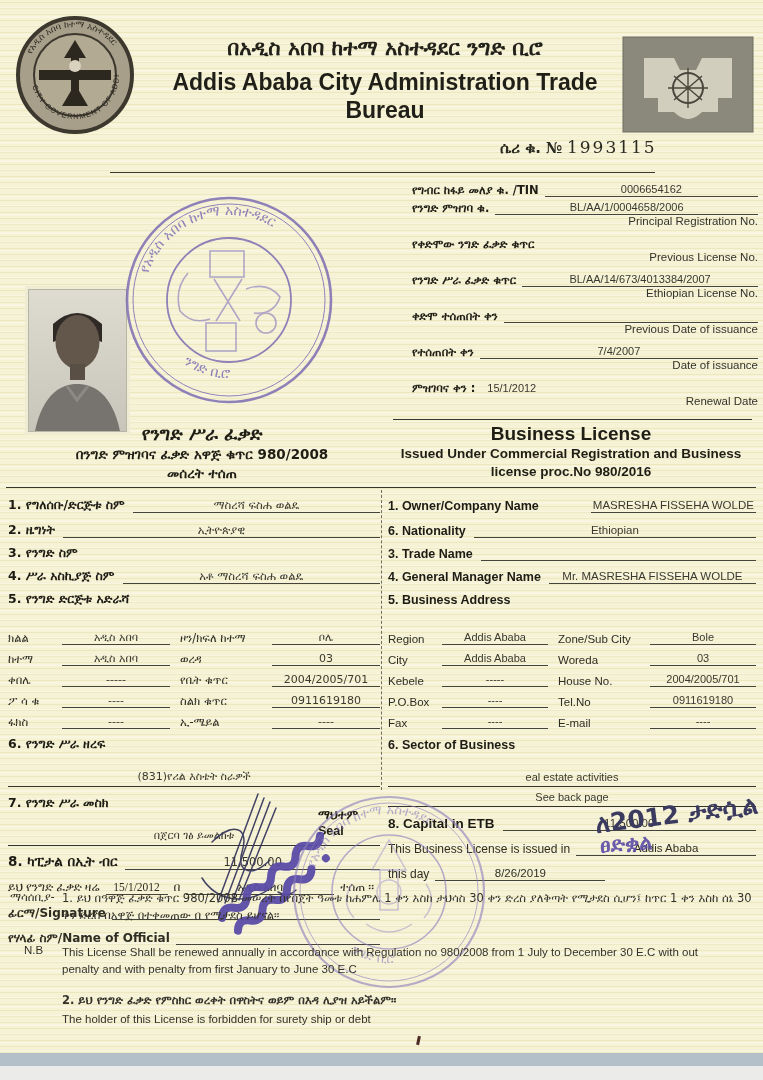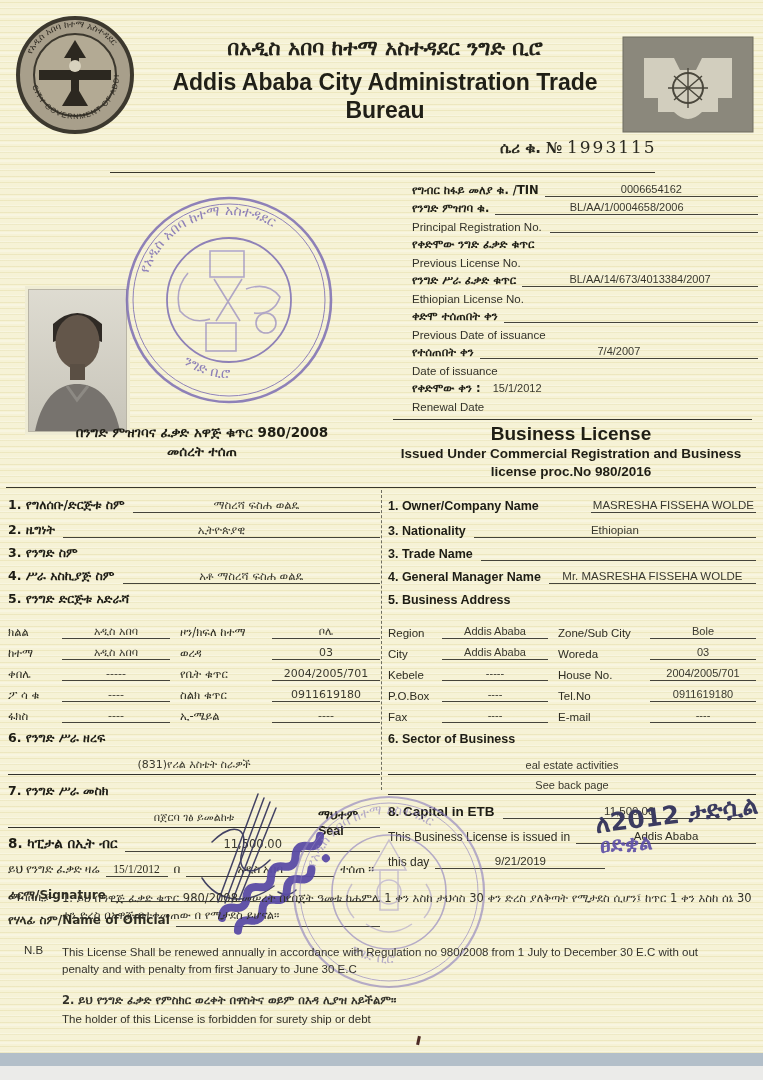--- a/index.html
+++ b/index.html
@@ -19,39 +19,39 @@
   
   #hdr-am{left:150;top:36px;width:470px;left:150px;font-size:21px;text-align:center;color:#23221a;}
   #hdr-en{left:150px;top:68px;width:470px;font-size:23px;line-height:28px;text-align:center;color:#201f17;}
   #serial{left:500px;top:137px;width:240px;font-size:15px;font-family:"DejaVu Serif",serif;color:#2b2a20;}
   #serial .num{font-size:17px;letter-spacing:2px;}
   
   #reg-info{left:412px;top:179px;width:346px;}
   .ri-am{display:flex;align-items:flex-end;height:18px;font-size:11.5px;}
   .ri-am .lbl{font-weight:bold;white-space:nowrap;padding-right:6px;color:#1f1e15;}
   .ri-am .val{flex:1;font-size:11px;line-height:13px;color:#3a392e;}
-  .ri-en{height:18px;font-size:11.5px;color:#33322a;display:flex;align-items:flex-end;}
+  .ri-en{height:18px;font-size:11.5px;color:#33322a;display:flex;align-items:flex-end;flex-direction:column;}
   .ri-en .tail{flex:1;border-bottom:1.3px solid #45443a;margin-left:8px;}
   .noline{border-bottom:none !important;}
   
   #title-am{left:28px;top:423px;width:348px;text-align:center;color:#1f1e15;}
   #title-am .t1{font-size:18px;}
   #title-am .t2,#title-am .t3{font-size:13.5px;line-height:19px;}
   #title-en{left:388px;top:423px;width:366px;text-align:center;color:#1f1e15;}
   #title-en .t1{font-size:19px;}
   #title-en .t2,#title-en .t3{font-size:13.5px;line-height:18px;}
   
   .fcol{width:372px;font-size:12px;}
   #col-am{left:8px;top:492px;}
   #col-en{left:388px;top:492px;width:368px;}
   .f-row{display:flex;align-items:flex-end;height:21px;margin-bottom:2px;}
   .f-label{font-weight:bold;white-space:nowrap;padding-right:8px;color:#1d1c14;font-size:12.5px;}
   .f-line{flex:1;border-bottom:1.4px solid #45443a;text-align:center;font-size:11.5px;line-height:14px;color:#3a392e;}
   .f-plain{flex:1;}
-  .sec-label{height:21px;margin-bottom:12px;font-weight:bold;font-size:12.5px;color:#1d1c14;display:flex;align-items:flex-end;}
+  .sec-label{height:21px;margin-bottom:18px;font-weight:bold;font-size:12.5px;color:#1d1c14;display:flex;align-items:flex-end;}
   .a-row{display:flex;align-items:flex-end;height:20px;margin-bottom:1px;font-size:11.5px;}
   .a-l1{width:54px;white-space:nowrap;}
   .a-l2{width:92px;white-space:nowrap;padding-left:10px;}
   .a-v{flex:1;border-bottom:1.3px solid #45443a;text-align:center;font-size:11px;line-height:13px;color:#3a392e;}
   .wide-val{height:16px;border-bottom:1.6px solid #33322a;text-align:center;font-size:11px;line-height:14px;color:#3a392e;margin-bottom:3px;}
   
   .i-row{display:flex;align-items:flex-end;height:22px;margin-bottom:3px;font-size:12px;}
   .i-lbl{white-space:nowrap;padding-right:6px;}
   .i-line{border-bottom:1.4px solid #45443a;text-align:center;font-size:11.5px;line-height:14px;}
   #seal-lbl{left:318px;top:806px;width:60px;font-size:12.5px;color:#1d1c14;line-height:17px;}
@@ -156,21 +156,21 @@
       <span>Previous  Date of issuance</span>
     </div>
     <div class="ri-am">
       <span class="lbl am">የተሰጠበት ቀን</span>
       <span class="val ul">7/4/2007</span>
     </div>
     <div class="ri-en">
       <span>Date of issuance</span>
     </div>
     <div class="ri-am">
-      <span class="lbl am">የቀድሞው ቀን :</span>
+      <span class="lbl am">ምዝገባና ቀን :</span>
       <span class="val noline" style="text-align:left;padding-left:6px;">15/1/2012</span>
     </div>
     <div class="ri-en">
       <span>Renewal  Date</span>
     </div>
   </div>
 
   <div class="abs" id="photo">
     <svg width="97" height="141" viewBox="0 0 97 141">
       <rect width="97" height="141" fill="#d6d3c8"></rect>
@@ -207,20 +207,21 @@
       <rect x="92" y="58" width="34" height="26"></rect>
       <rect x="88" y="130" width="30" height="28"></rect>
       <path d="M70 80 Q56 96 62 118 Q74 132 92 126"></path>
       <path d="M128 96 Q150 88 162 104 Q156 122 136 120"></path>
       <path d="M96 86 L122 128 M124 86 L98 128"></path>
       <circle cx="148" cy="130" r="10"></circle>
     </g>
   </svg>
 
   <div class="abs am b" id="title-am">
+    <div class="t1">የንግድ ሥራ ፈቃድ</div>
     <div class="t2">በንግድ ምዝገባና ፈቃድ አዋጅ ቁጥር 980/2008</div>
     <div class="t3">መሰረት ተሰጠ</div>
   </div>
   <div class="hline" style="left:393px;top:419px;width:359px;"></div>
   <div class="abs b" id="title-en">
     <div class="t1">Business License</div>
     <div class="t2">Issued Under Commercial Registration and Business</div>
     <div class="t3">license proc.No 980/2016</div>
   </div>
 
@@ -300,21 +301,21 @@
       <span class="i-line" style="flex:1;"></span>
     </div>
   </div>
 
   <div class="abs fcol" id="col-en">
     <div class="f-row" style="margin-bottom:4px;gap:44px;">
       <span class="f-label">1. Owner/Company Name</span>
       <span class="f-line">MASRESHA FISSEHA WOLDE</span>
     </div>
     <div class="f-row">
-      <span class="f-label">3. Nationality</span>
+      <span class="f-label">6. Nationality</span>
       <span class="f-line">Ethiopian</span>
     </div>
     <div class="f-row">
       <span class="f-label">3. Trade Name</span>
       <span class="f-line"></span>
     </div>
     <div class="f-row">
       <span class="f-label">4. General Manager Name</span>
       <span class="f-line">Mr. MASRESHA FISSEHA WOLDE</span>
     </div>
@@ -355,21 +356,21 @@
     <div class="f-row">
       <span class="f-label" style="font-size:13.5px;">8. Capital in ETB</span>
       <span class="f-line">11,500.00</span>
     </div>
     <div class="i-row" style="margin-top:3px;">
       <span class="i-lbl">This Business License is issued in</span>
       <span class="i-line" style="flex:1;">Addis Ababa</span>
     </div>
     <div class="i-row">
       <span class="i-lbl">this day</span>
-      <span class="i-line" style="width:170px;">9/21/2019</span>
+      <span class="i-line" style="width:170px;">8/26/2019</span>
     </div>
   </div>
 
   <div class="abs am b" id="seal-lbl">
     <div>ማህተም</div>
     <div style="font-family:'Liberation Sans',sans-serif;">Seal</div>
   </div>
 
   <div class="abs" id="renew-hand">ለ2012 ታድሷል</div>
   <div class="abs" id="approved-stamp">ፀድቋል</div>

